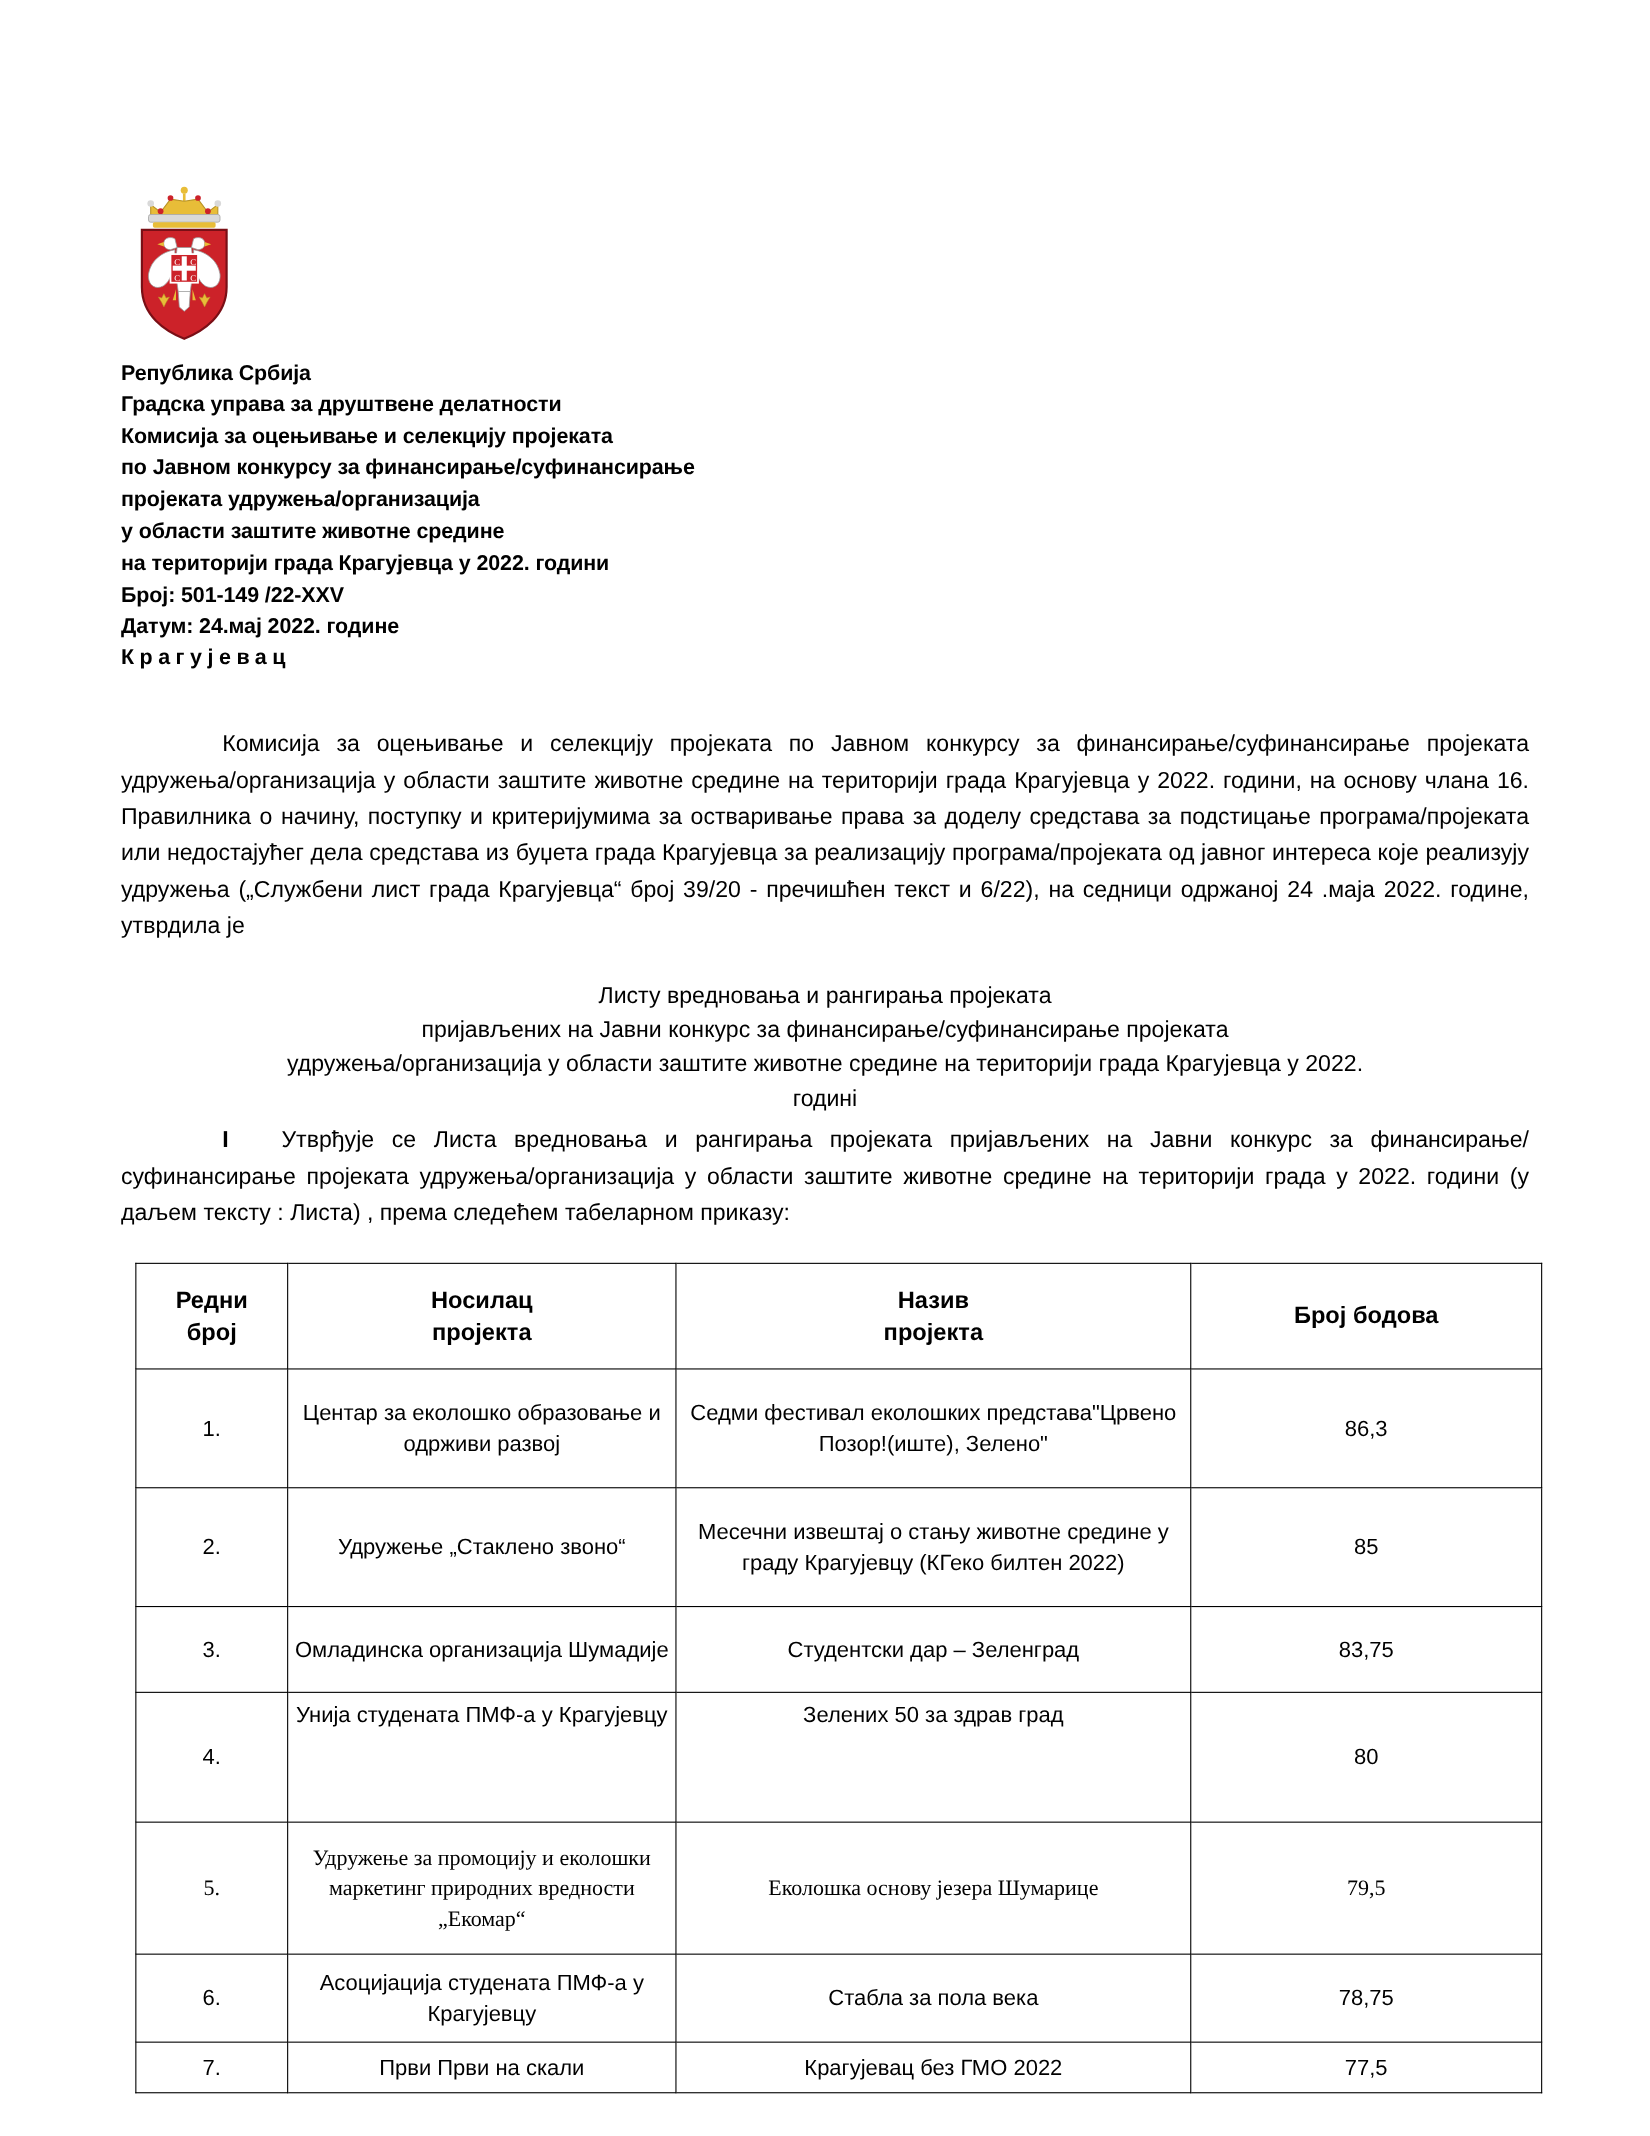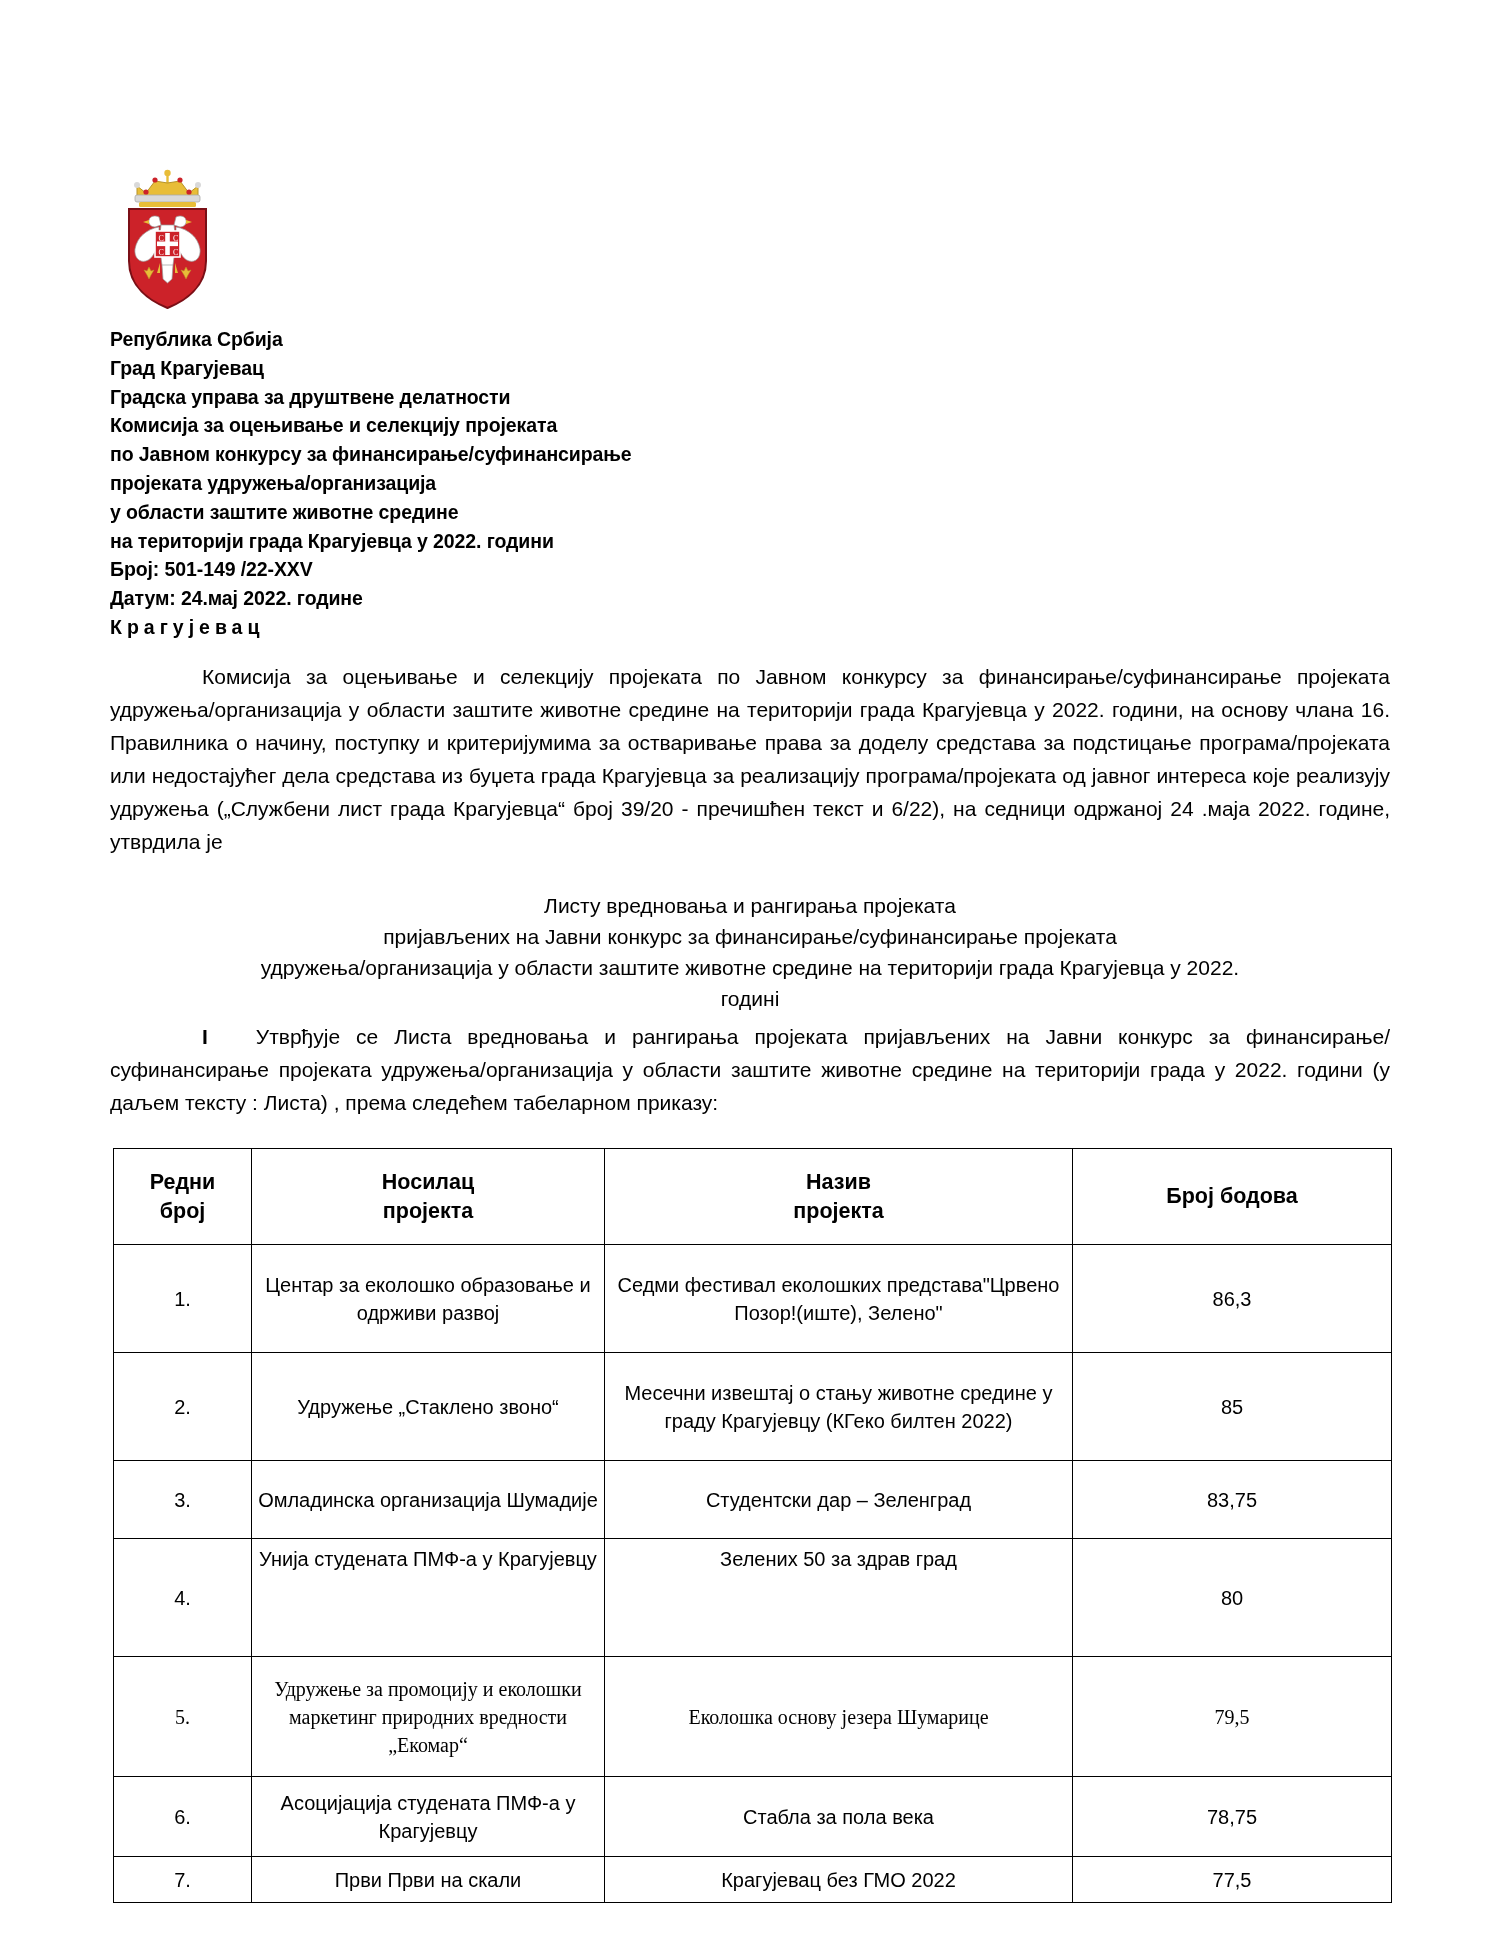--- a/index.html
+++ b/index.html
@@ -78,21 +78,21 @@
     left: 110px;
     top: 1020px;
     width: 1280px;
   }
   #para2 .rom { font-weight: bold; }
   #para2 .bold { font-weight: normal; }
 
   
   .tbl-wrap {
     position: absolute;
-    left: 113px;
+    left: 123px;
     top: 1148px;
     width: 1280px;
   }
   table.rank {
     border-collapse: collapse;
     width: 1278px;
     table-layout: fixed;
   }
   table.rank th, table.rank td {
     border: 1.6px solid #000000;
@@ -186,21 +186,20 @@
 
       <g fill="#e8bd38">
         <path d="M45 98 L42 108 L45 108 Z"></path>
         <path d="M60 98 L63 108 L60 108 Z"></path>
       </g>
     </svg>
   </div>
 
   <div class="header-block">
     <div>Република Србија</div>
-    <div>Град Крагујевац</div>
     <div>Градска управа за друштвене делатности</div>
     <div>Комисија за оцењивање и селекцију пројеката</div>
     <div>по Јавном конкурсу за финансирање/суфинансирање</div>
     <div>пројеката удружења/организација</div>
     <div>у области заштите животне средине</div>
     <div>на територији града Крагујевца у 2022. години</div>
     <div>Број: 501-149 /22-XXV</div>
     <div>Датум: 24.мај 2022. године</div>
     <div class="city-spaced">Крагујевац</div>
   </div>

